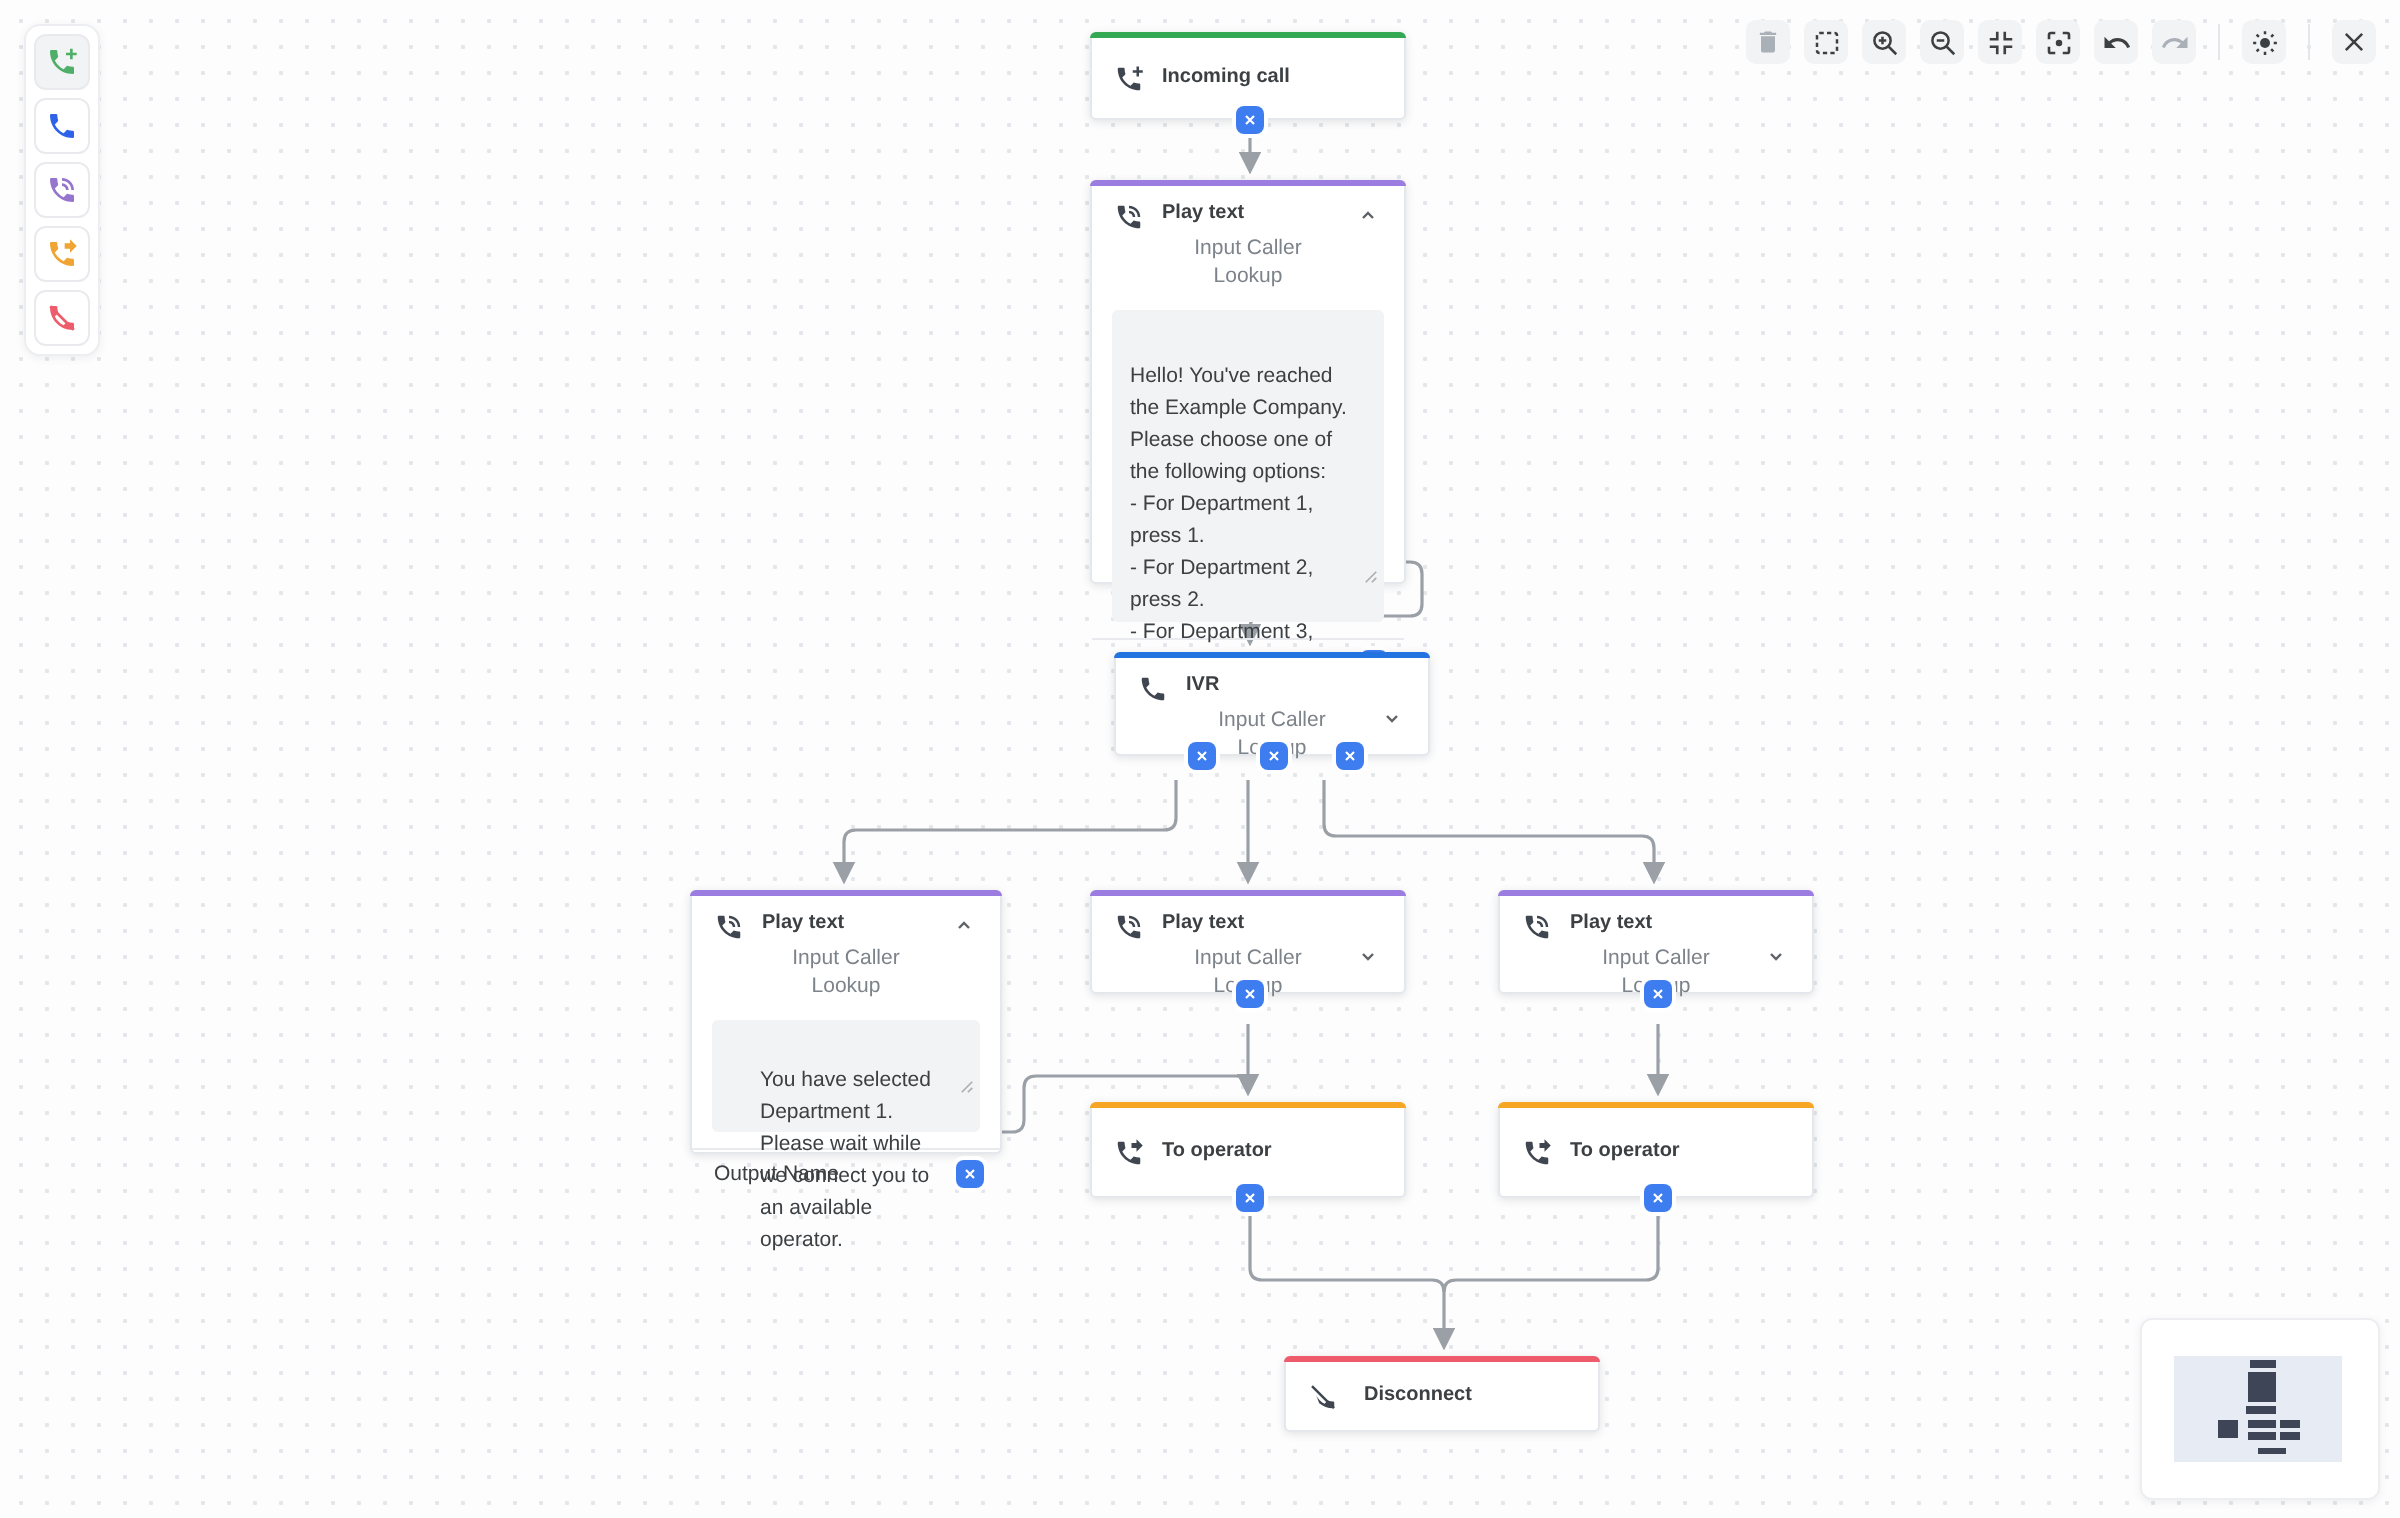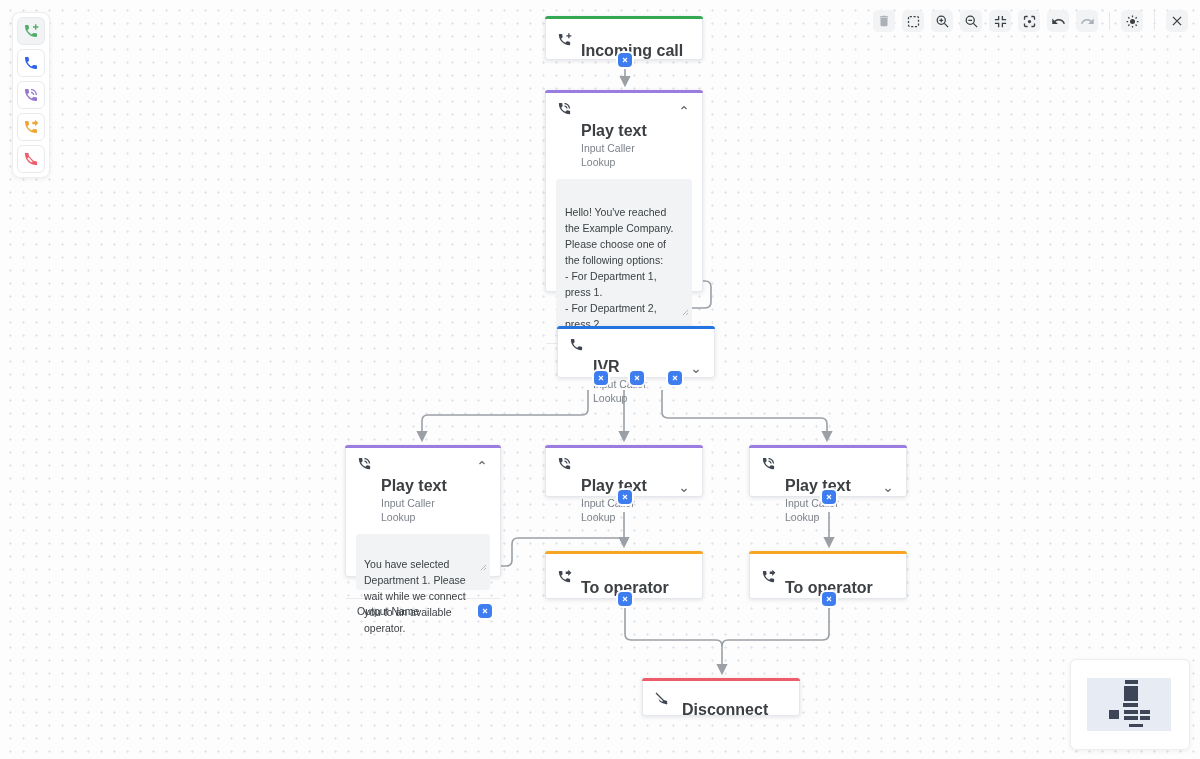--- a/index.html
+++ b/index.html
@@ -39,22 +39,22 @@
   }
   .node-bar { position:absolute; top:-1px; left:-1px; right:-1px; height:3px; border-radius:3px 3px 0 0; }
   .bar-green  { background:var(--green); }
   .bar-purple { background:var(--purple); }
   .bar-blue   { background:var(--blue); }
   .bar-orange { background:var(--orange); }
   .bar-red    { background:var(--red); }
   .node-header { display:flex; align-items:flex-start; gap:9px; padding:9px 10px 7px 11px; }
   .node-header.center { align-items:center; }
   .node-titles { flex:1; min-width:0; }
-  .node-title { font-size:16px; font-weight:bold; color:#3c4043; line-height:14px;margin-top:24px; }
-  .node-sub   { font-size:10.5px; color:#7d838a; line-height:14px; margin-top:3px; }
+  .node-title { font-size:10px; font-weight:bold; color:#3c4043; line-height:14px; }
+  .node-sub   { font-size:10.5px; color:#7d838a; line-height:14px; margin-top:3px;text-align:center; }
   .chev { background:none; border:none; cursor:pointer; padding:2px; margin-left:auto; display:flex; }
   .node-text {
     margin:3px 10px 8px; background:#f1f3f4; border-radius:3px; padding:9px 9px 10px;
     font-size:10.5px; line-height:16px; color:#3c4043; white-space:pre-line; position:relative; cursor:text;
   }
   .resize-grip { position:absolute; right:3px; bottom:3px; opacity:.8; }
   .node-footer {
     border-top:1px solid #e8eaed; height:25px; padding:0 8px 0 11px;
     display:flex; align-items:center; justify-content:space-between;
     font-size:10.5px; color:#3c4043;
@@ -339,21 +339,21 @@
         <div class="node-sub">Input Caller Lookup</div>
       </div>
       <button class="chev">
         <span>
           <svg width="12" height="12" viewBox="0 0 24 24" fill="none" stroke="#5f6368" stroke-width="2.4">
               <path d="M7 14l5-5 5 5"></path>
             </svg>
         </span>
       </button>
     </div>
-    <div class="node-text" style="height:56px; padding:6px 8px;">
+    <div class="node-text" style="height:56px; padding:6px 24px;">
       <span>You have selected Department 1. Please wait while we connect you to an available operator.</span>
       <span class="resize-grip">
         <svg width="7" height="7" viewBox="0 0 8 8" stroke="#9aa0a6" stroke-width="1">
             <path d="M7 1L1 7M7 4.5L4.5 7"></path>
           </svg>
       </span>
     </div>
     <div class="node-footer">
       <span>Output Name</span>
       <button class="port">

